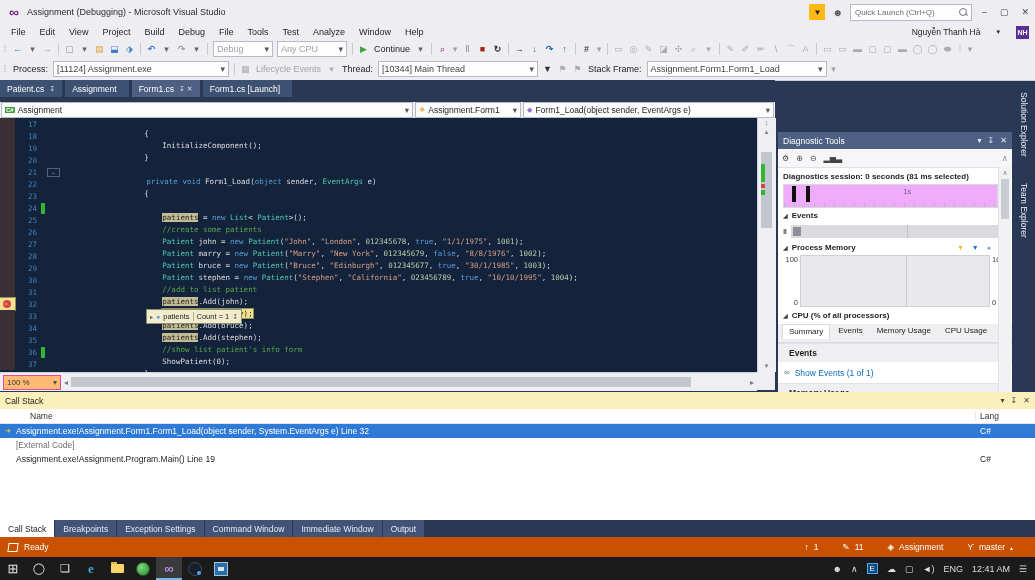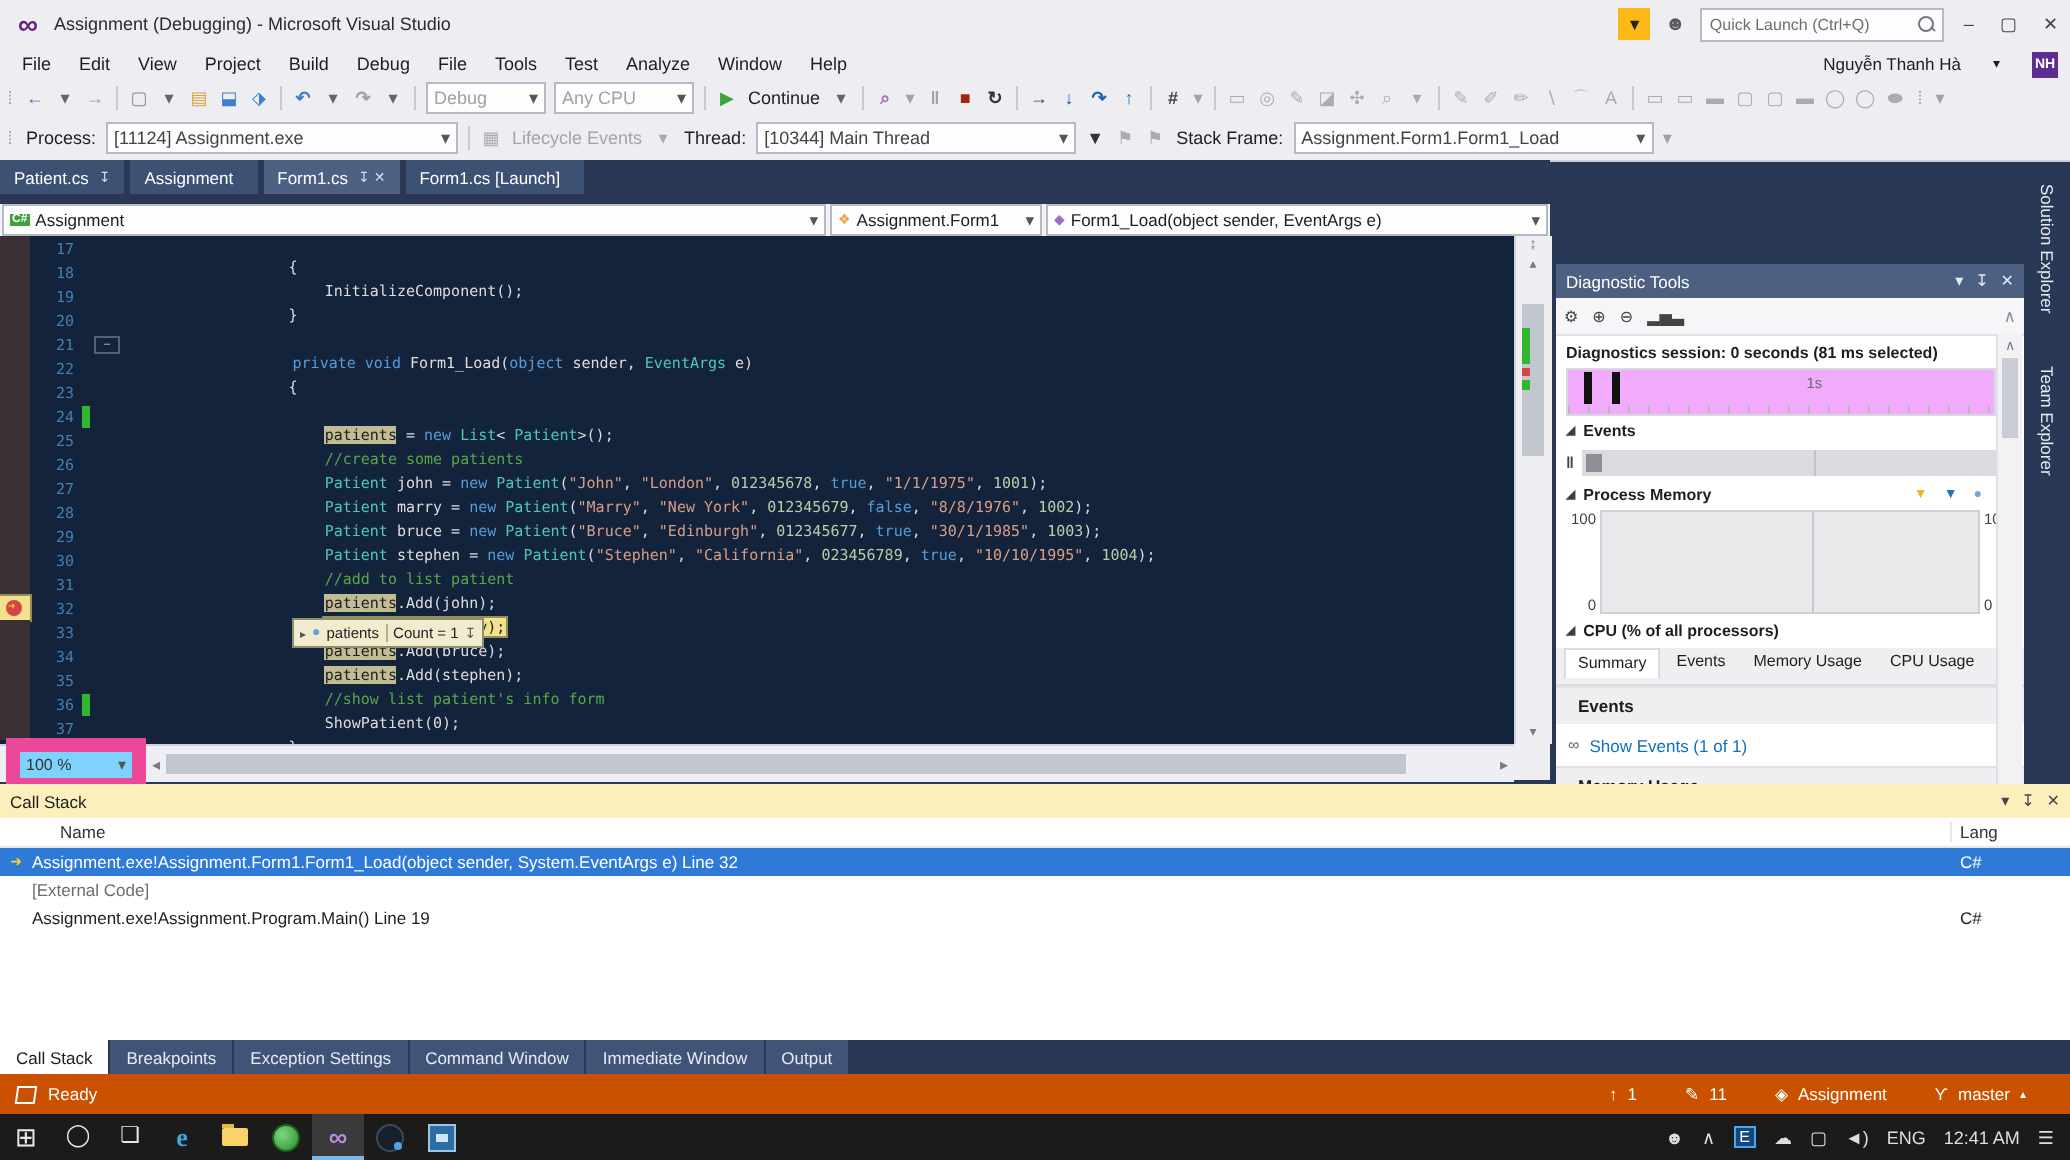--- a/index.html
+++ b/index.html
@@ -67,21 +67,21 @@
            display:flex;align-items:center;font-family:"Liberation Sans",sans-serif;font-size:7.5px;color:#1E1E1E;padding:0 3px;gap:3px;}
   .datatip .dsep{width:1px;height:9px;background:#B0B092;}
   
   .vscroll{left:757px;top:118px;width:18px;height:254px;background:#EFEFF3;border-left:1px solid #D0D0D8;}
   .vs-grip{position:absolute;left:2px;top:1px;width:13px;height:8px;color:#7A7A85;font-size:7px;text-align:center;line-height:8px;}
   .vs-up{position:absolute;left:2px;top:10px;width:13px;color:#7A7A85;font-size:7px;text-align:center;}
   .vs-down{position:absolute;left:2px;bottom:2px;width:13px;color:#7A7A85;font-size:7px;text-align:center;}
   .vs-thumb{position:absolute;left:3px;top:34px;width:11px;height:76px;background:#C2C6CF;}
   .vs-mark{position:absolute;left:3px;width:4px;}
   .hscrollrow{left:0;top:372px;width:757px;height:18px;background:#EFEFF3;border-top:1px solid #D0D0D8;display:flex;align-items:center;}
-  .zoombox{width:50px;height:13px;background:#7dd3fc;border:7px solid #ec4899;margin-left:3px;font-size:8px;display:flex;align-items:center;padding:0 3px;color:#333;}
+  .zoombox{width:50px;height:13px;background:#fdba74;border:1px solid #ec4899;margin-left:3px;font-size:8px;display:flex;align-items:center;padding:0 3px;color:#333;}
   .zoombox::after{content:"▾";margin-left:auto;color:#555;}
   .harrow{color:#7A7A85;font-size:8px;padding:0 3px;}
   .hthumb{height:10px;background:#C2C6CF;width:620px;}
   .corner{left:757px;top:372px;width:18px;height:18px;background:#EFEFF3;}
   
   .diag{left:778px;top:84px;width:234px;height:306px;background:#FFFFFF;display:flex;flex-direction:column;font-size:8.5px;margin-top:48px;}
   .panelhdr{height:17px;background:#4D6082;color:#FFFFFF;display:flex;align-items:center;padding:0 5px;font-size:8.5px;flex:0 0 17px;}
   .panelhdr .hdricos{margin-left:auto;display:flex;gap:6px;font-size:8px;color:#E6EAF2;}
   .diagbar{height:18px;background:#F6F6F8;border-bottom:1px solid #E0E0E6;display:flex;align-items:center;padding:0 4px;gap:6px;flex:0 0 18px;color:#444;}
   .diagbar .chev{margin-left:auto;color:#8A8D99;}

